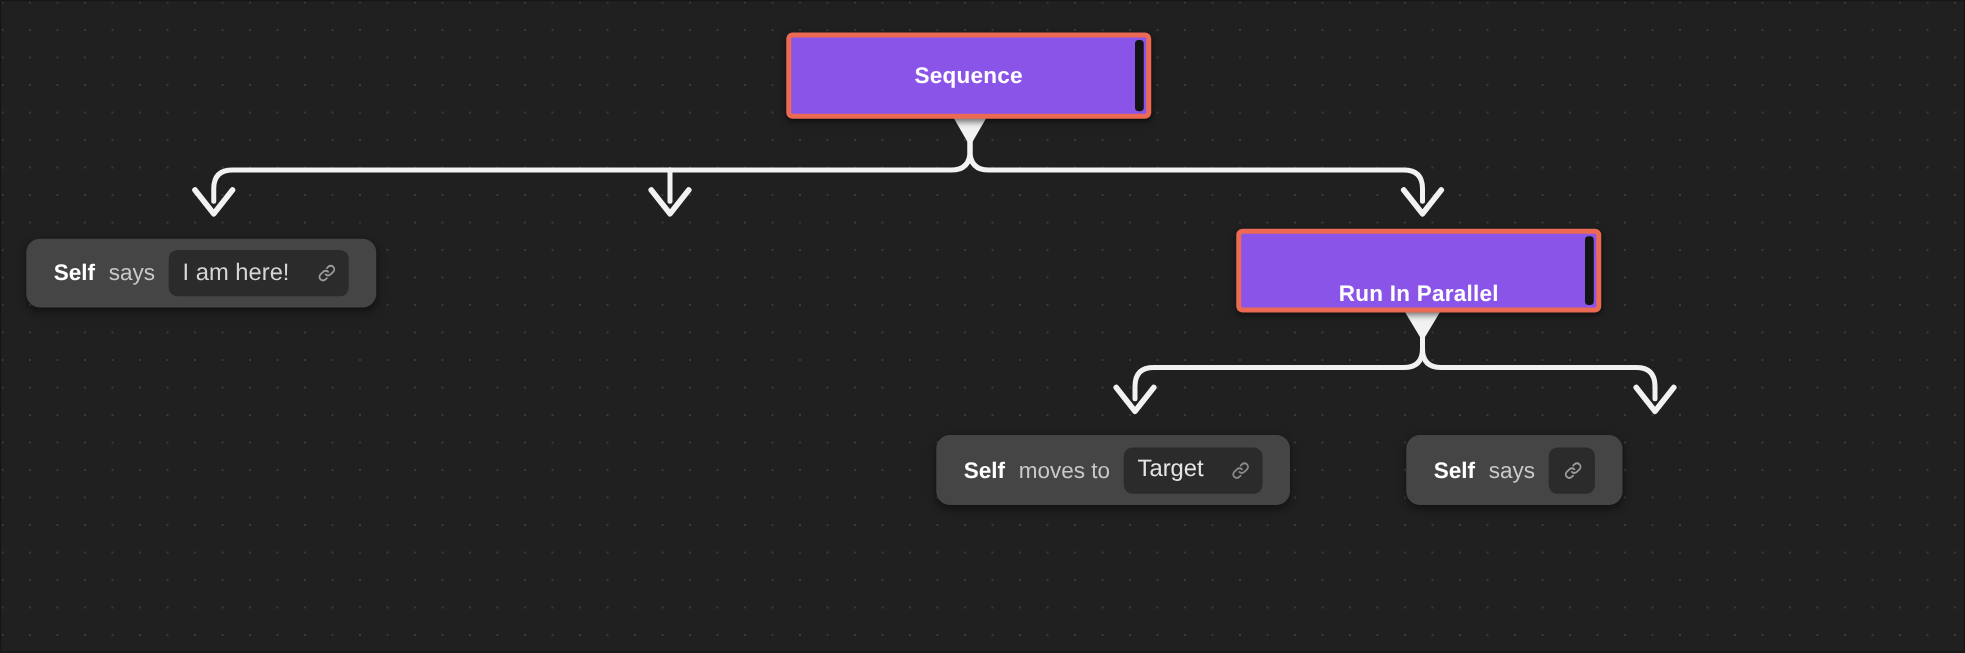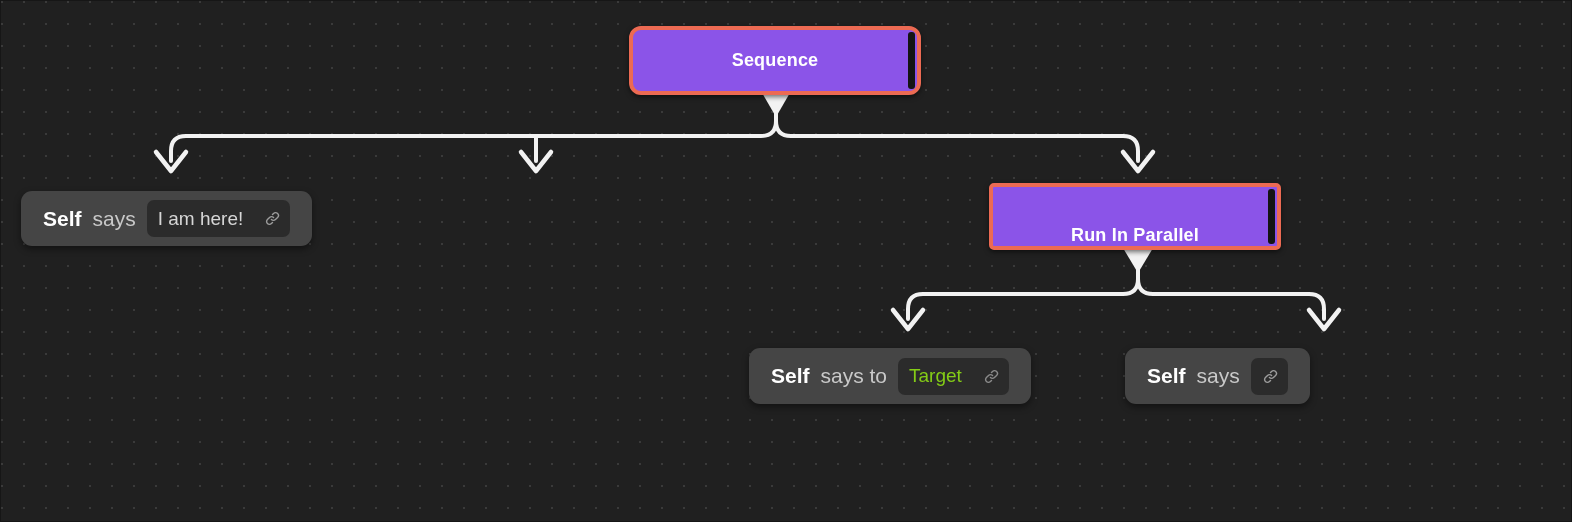--- a/index.html
+++ b/index.html
@@ -85,21 +85,21 @@
 
   
   .node.action {
     background: #454545;
     border-radius: 11px;
     padding: 0 22px;
     gap: 11px;
     box-shadow: 0 3px 7px rgba(0,0,0,0.45);
   }
   .tok {
-    font-size: 21px;
+    font-size: 18px;
     color: #c9c9c9;
     font-weight: normal;
   }
   .tok.strong {
     color: #ffffff;
     font-weight: bold;
   }
 
   
   .field {
@@ -109,21 +109,21 @@
     border-radius: 7px;
     height: 37px;
     padding: 0 9px 0 11px;
     gap: 21px;
     min-width: 0;
   }
   .field .field-val {
     font-size: 19px;
     color: #d6d6d6;
   }
-  .field.placeholder .field-val { color: #84cc16; }
+  .field.placeholder .field-val { color: #e5e5e5; }
   .field.numeric { width: 92px; justify-content: space-between; }
   .link-icon {
     width: 17px;
     height: 17px;
     flex: none;
     display: block;
     opacity: 0.82;
   }
 </style>
 </head>
@@ -161,21 +161,21 @@
     <path class="wire" d="M1137,268 L1137,278
              Q1137,293 1152,293
              L1308,293
              Q1323,293 1323,308
              L1323,318"></path>
 
     <polyline class="wire-head" points="892,309 907,328 922,309"></polyline>
     <polyline class="wire-head" points="1308,309 1323,328 1338,309"></polyline>
   </svg>
 
-  <div class="node composite" style="left:628px; top:25px; width:292px; height:69px;border-radius:12px;">
+  <div class="node composite" style="left:628px; top:25px; width:292px; height:69px;">
     <span class="node-title">Sequence</span>
   </div>
 
   <div class="node action" style="left:20px; top:190px; height:55px;">
     <span class="tok strong">Self</span>
     <span class="tok">says</span>
     <span class="field">
       <span class="field-val">I am here!</span>
       <svg class="link-icon" viewBox="0 0 24 24" fill="none" stroke="#b5b5b5" stroke-width="2" stroke-linecap="round" stroke-linejoin="round">
         <path d="M10.5 13.5a4 4 0 0 0 5.66 0l3-3a4 4 0 0 0-5.66-5.66l-1.5 1.5"></path>
@@ -184,21 +184,21 @@
     </span>
   </div>
 
 
   <div class="node composite" style="left:988px; top:182px; width:292px; height:67px;align-items:flex-end;">
     <span class="node-title">Run In Parallel</span>
   </div>
 
   <div class="node action" style="left:748px; top:347px; height:56px;">
     <span class="tok strong">Self</span>
-    <span class="tok">says to</span>
+    <span class="tok">moves to</span>
     <span class="field placeholder">
       <span class="field-val">Target</span>
       <svg class="link-icon" viewBox="0 0 24 24" fill="none" stroke="#a0a0a0" stroke-width="2" stroke-linecap="round" stroke-linejoin="round">
         <path d="M10.5 13.5a4 4 0 0 0 5.66 0l3-3a4 4 0 0 0-5.66-5.66l-1.5 1.5"></path>
         <path d="M13.5 10.5a4 4 0 0 0-5.66 0l-3 3a4 4 0 0 0 5.66 5.66l1.5-1.5"></path>
       </svg>
     </span>
   </div>
 
   <div class="node action" style="left:1124px; top:347px; height:56px;">

